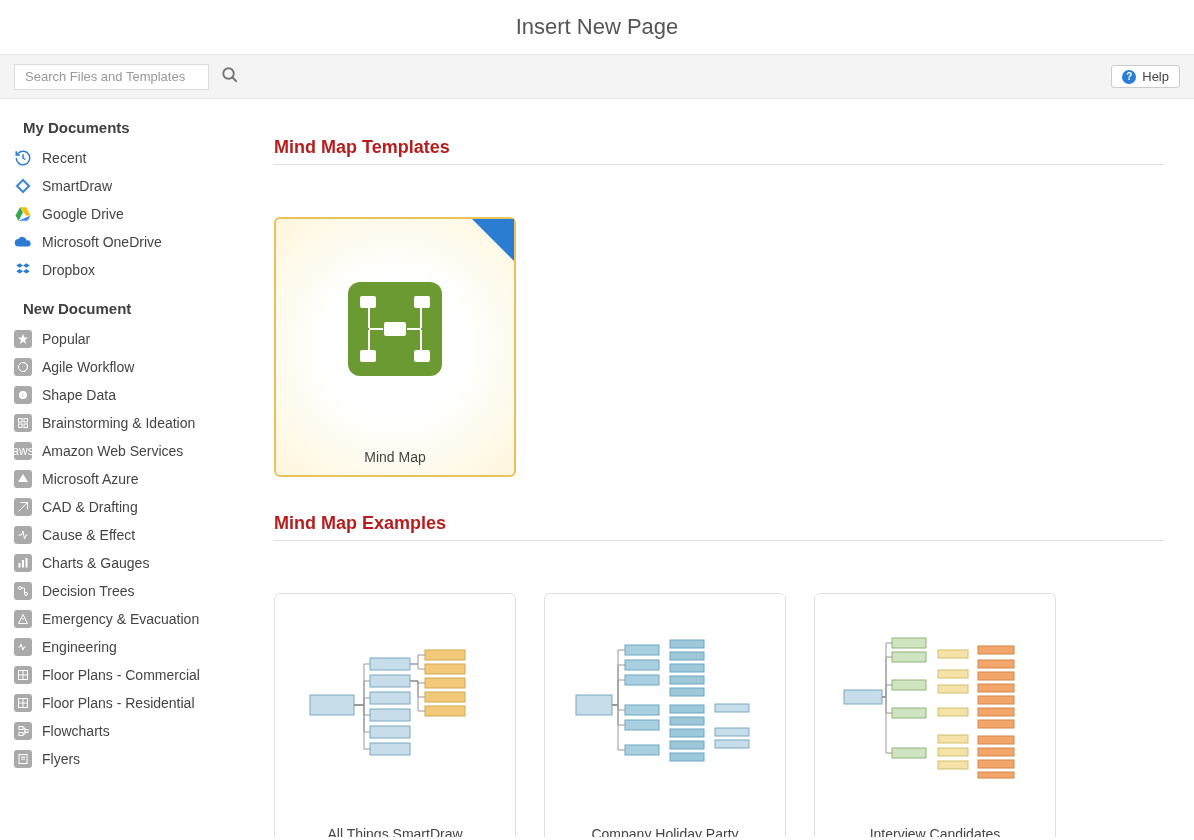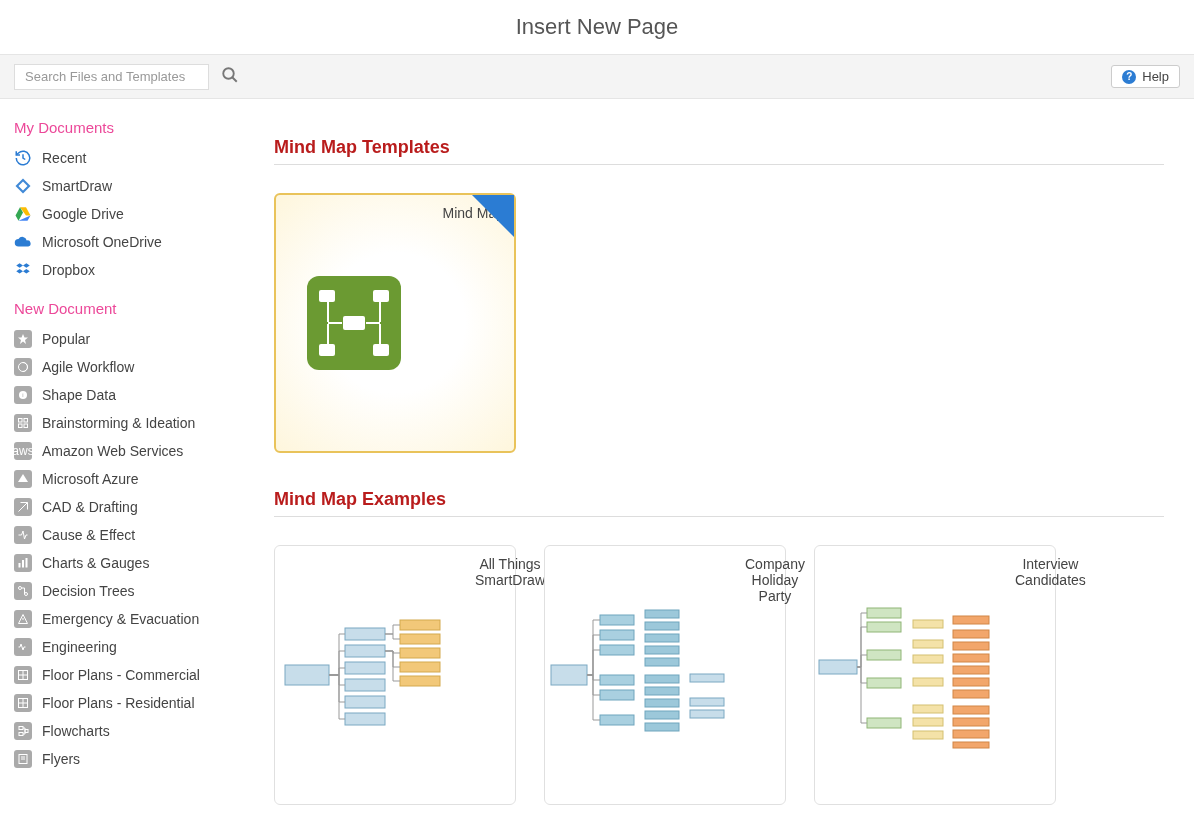--- a/index.html
+++ b/index.html
@@ -85,23 +85,23 @@
   overflow-y: auto;
   padding: 14px 0 14px 14px;
   border-right: 1px solid transparent;
   position: relative;
 }
 .sidebar::-webkit-scrollbar { width: 10px; }
 .sidebar::-webkit-scrollbar-thumb { background: #ccc; border-radius: 5px; }
 .sidebar::-webkit-scrollbar-track { background: #f0f0f0; }
 .section-title {
   font-size: 15px;
-  font-weight: 400;
-  color: #ec4899;
-  margin: 6px 0 8px;
+  font-weight: 700;
+  color: #404040;
+  margin: 6px 9px 8px;
 }
 .nav-list { list-style: none; margin-bottom: 16px; }
 .nav-list li {
   display: flex;
   align-items: center;
   gap: 10px;
   padding: 5px 0;
   cursor: pointer;
   color: #444;
   font-size: 14px;
@@ -141,22 +141,23 @@
   margin-bottom: 36px;
 }
 .card {
   width: 242px;
   height: 260px;
   border: 1px solid #e0e0e0;
   border-radius: 6px;
   background: #fff;
   position: relative;
   display: flex;
-  flex-direction: row;
+  flex-direction: column;
   cursor: pointer;
+  margin-top: 24px;
 }
 .card.featured {
   border: 2px solid #e9c35a;
   background: radial-gradient(circle at center, #fff 40%, #fef6dc 100%);
 }
 .card .ribbon {
   position: absolute;
   top: 0; right: 0;
   width: 0; height: 0;
   border-top: 42px solid #2b7cd3;

